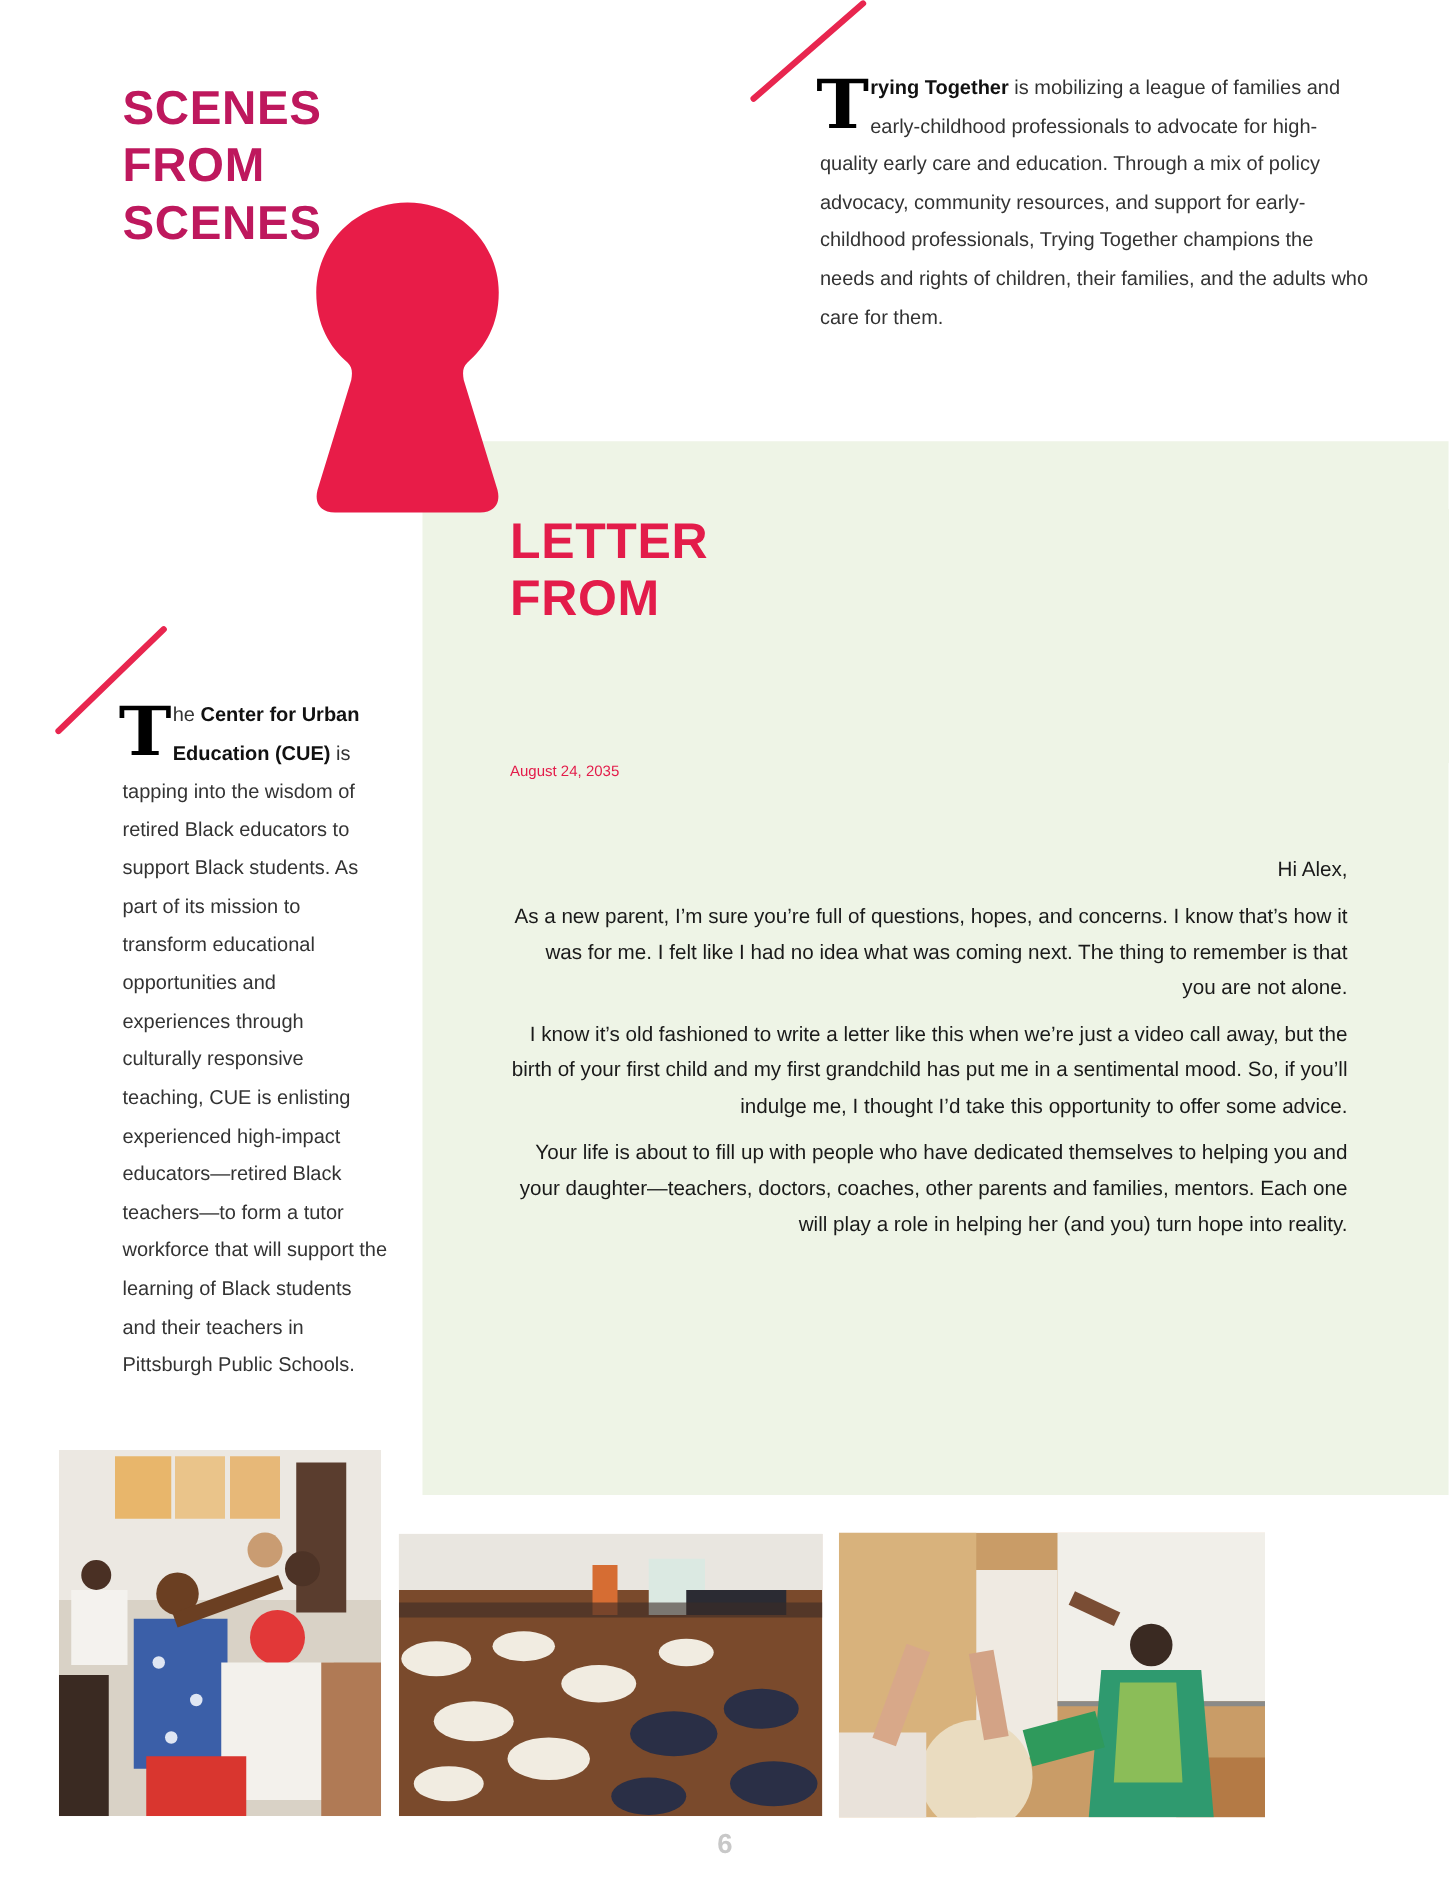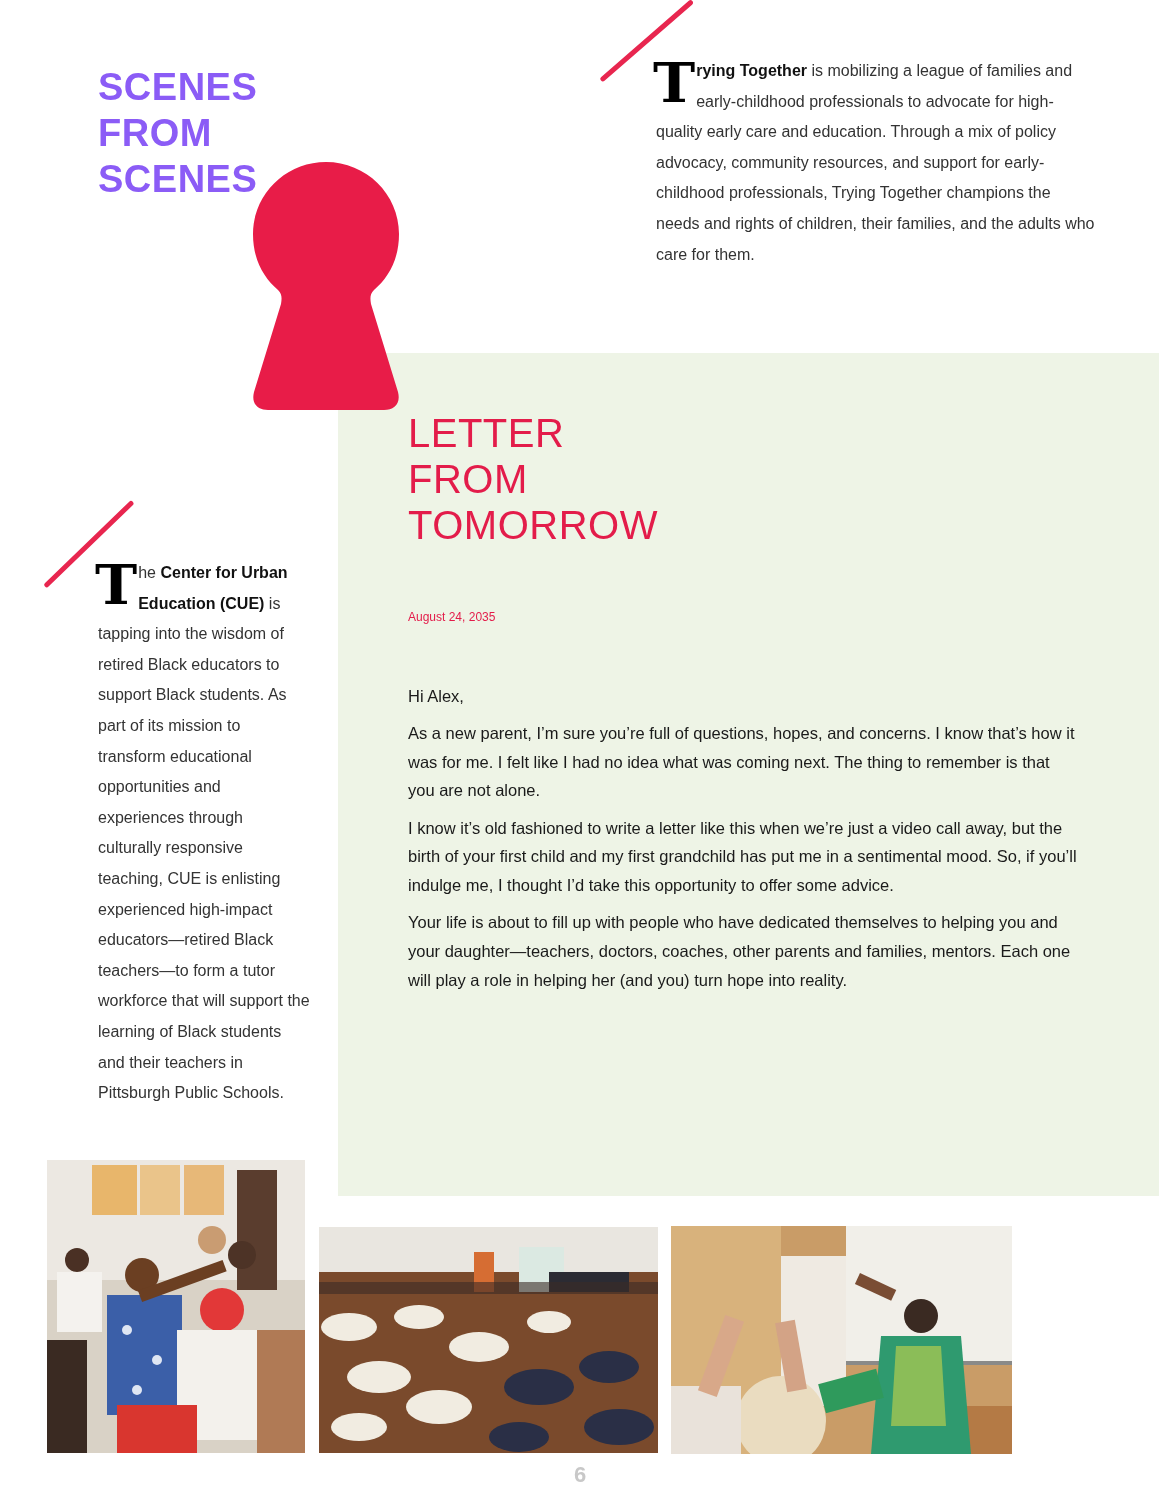--- a/index.html
+++ b/index.html
@@ -7,26 +7,26 @@
     width: 1159px; height: 1504px; position: relative; overflow: hidden;
     background: #ffffff;
     font-family: "Liberation Sans", "DejaVu Sans", sans-serif;
     color: #2b2b2b;
   }
   .abs { position: absolute; }
 
   
   .heading-blue {
     left: 98px; top: 64px;
-    color: #8b5cf6; font-weight: 700; font-size: 38px; line-height: 46px;
+    color: #be185d; font-weight: 700; font-size: 38px; line-height: 46px;
     letter-spacing: 0.5px; margin: 0;
   }
   .heading-red {
     left: 408px; top: 410px;
-    color: #e31c4a; font-weight: 400; font-size: 40px; line-height: 46px;
+    color: #e31c4a; font-weight: 700; font-size: 40px; line-height: 46px;
     letter-spacing: 0.5px; margin: 0;
   }
   .heading-line { display: block; }
 
   
   .slash {
     height: 5px; background: #e8264f; border-radius: 3px;
     transform-origin: left center;
   }
 
@@ -54,21 +54,21 @@
   .intro-left { left: 98px; top: 558px; width: 212px; }
 
   
   .letter-date {
     left: 408px; top: 610px; color: #e31c4a; font-size: 12px; font-weight: 400;
   }
   .letter-body {
     left: 408px; top: 682px; width: 670px;
     font-size: 16.5px; line-height: 28.8px; color: #1a1a1a; font-weight: 400;
   }
-  .letter-body p { margin: 0 0 8.4px 0; }
+  .letter-body p { margin: 0 0 8.4px 0; text-align: right; }
   .letter-greeting { margin-bottom: 8px !important; }
 
   
   .photo { overflow: hidden; }
   .photo svg { display: block; width: 100%; height: 100%; }
   .photo-1 { left: 47px; top: 1160px; width: 258px; height: 293px; }
   .photo-2 { left: 319px; top: 1227px; width: 339px; height: 226px; }
   .photo-3 { left: 671px; top: 1226px; width: 341px; height: 228px; }
 
   .page-number {
@@ -111,21 +111,20 @@
   <span class="dropcap">T</span><b>rying Together</b><span> is mobilizing a league of families and early-childhood professionals to advocate for high-quality early care and education. Through a mix of policy advocacy, community resources, and support for early-childhood professionals, Trying Together champions the needs and rights of children, their families, and the adults who care for them.</span>
 </p>
 
 <p class="abs intro intro-left">
   <span class="dropcap">T</span><span>he </span><b>Center for Urban Education (CUE)</b><span> is tapping into the wisdom of retired Black educators to support Black students. As part of its mission to transform educational opportunities and experiences through culturally responsive teaching, CUE is enlisting experienced high-impact educators—retired Black teachers—to form a tutor workforce that will support the learning of Black students and their teachers in Pittsburgh Public Schools.</span>
 </p>
 
 <h1 class="abs heading-red">
   <span class="heading-line">LETTER</span>
   <span class="heading-line">FROM</span>
-  <span class="heading-line">TOMORROW</span>
 </h1>
 
 <div class="abs letter-date">August 24, 2035</div>
 
 <div class="abs letter-body">
   <p class="letter-greeting">Hi Alex,</p>
   <p>As a new parent, I’m sure you’re full of questions, hopes, and concerns. I know that’s how it was for me. I felt like I had no idea what was coming next. The thing to remember is that you are not alone.</p>
   <p>I know it’s old fashioned to write a letter like this when we’re just a video call away, but the birth of your first child and my first grandchild has put me in a sentimental mood. So, if you’ll indulge me, I thought I’d take this opportunity to offer some advice.</p>
   <p>Your life is about to fill up with people who have dedicated themselves to helping you and your daughter—teachers, doctors, coaches, other parents and families, mentors. Each one will play a role in helping her (and you) turn hope into reality.</p>
 </div>

